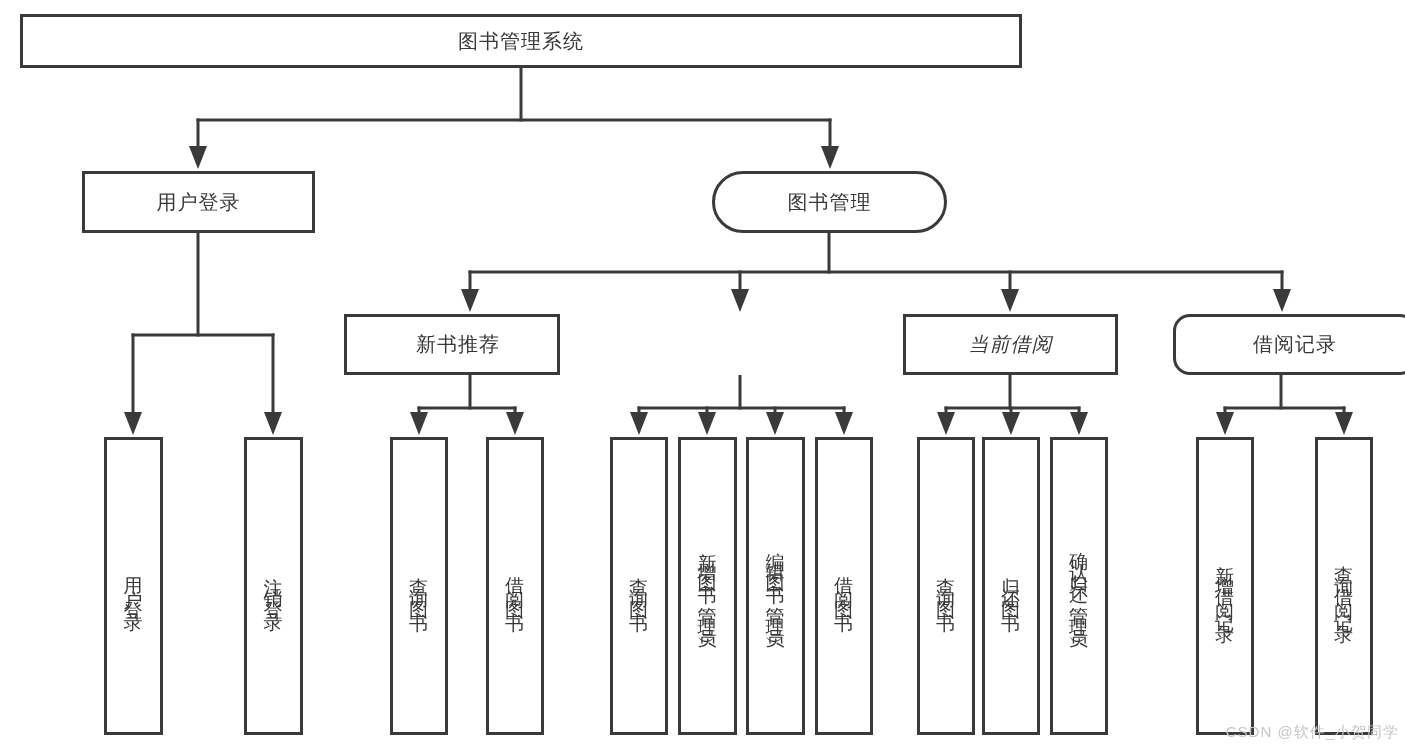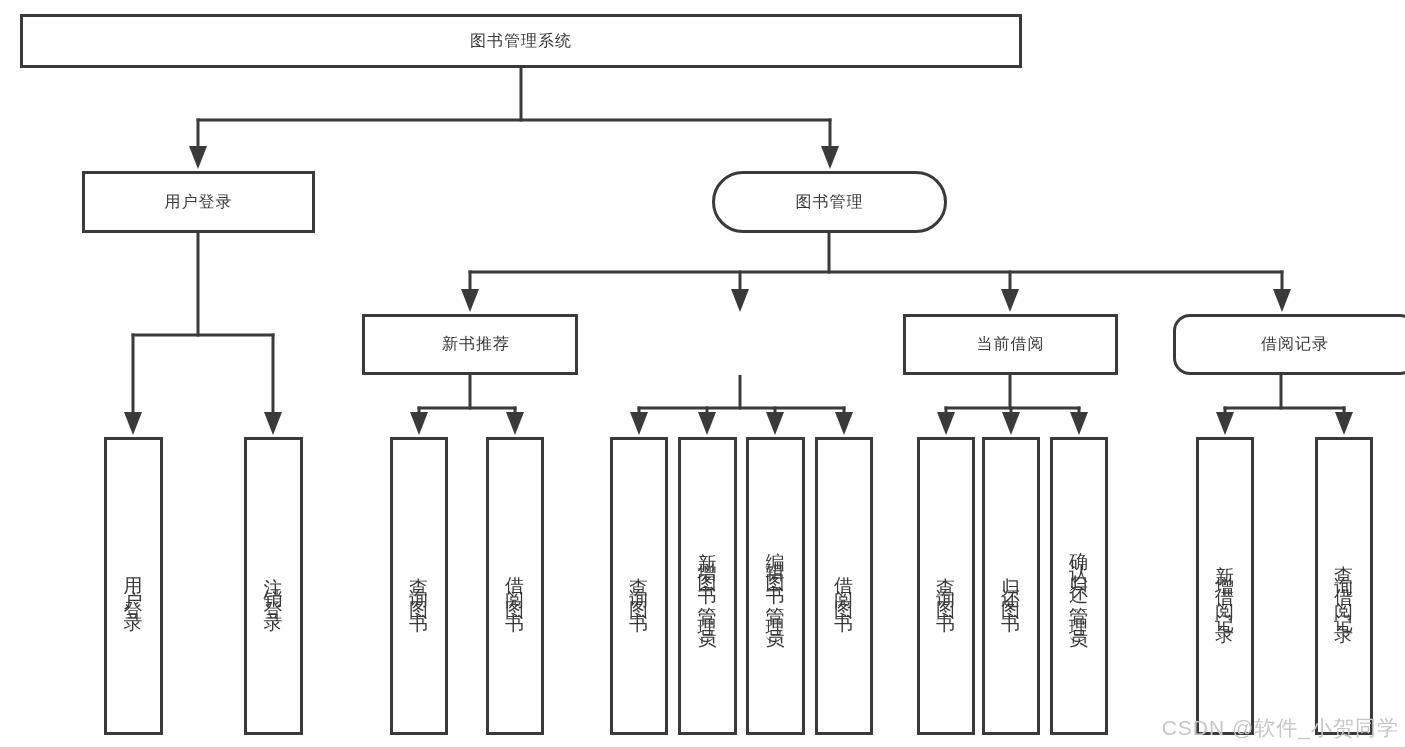--- a/index.html
+++ b/index.html
@@ -7,35 +7,35 @@
     --text:#383838;
     --wm:#c6c6c6;
   }
   *{margin:0;padding:0;box-sizing:border-box;}
   body{background:#ffffff;font-family:"Liberation Sans","DejaVu Sans",sans-serif;}
   .canvas{position:relative;width:1405px;height:747px;background:#ffffff;overflow:hidden;}
   .wires{position:absolute;left:0;top:0;width:1405px;height:747px;}
   .node{
     position:absolute;background:#ffffff;border:3px solid var(--line);
     display:flex;align-items:center;justify-content:center;
-    color:var(--text);font-size:16px;letter-spacing:1px;
+    color:var(--text);font-size:20px;letter-spacing:1px;
   }
   .node.hlabel{font-weight:400;}
   .leaf{
     position:absolute;background:#ffffff;border:3px solid var(--line);
     display:flex;align-items:center;justify-content:center;
   }
   .vtext{
     writing-mode:vertical-rl;text-orientation:mixed;
     color:var(--text);font-size:19px;letter-spacing:12px;
     line-height:1;white-space:nowrap;
   }
   .watermark{
     position:absolute;right:6px;bottom:5px;
-    color:var(--wm);font-size:21px;letter-spacing:1px;z-index:5;
+    color:var(--wm);font-size:15px;letter-spacing:1px;z-index:5;
   }
 </style>
 </head>
 <body>
 
 <div class="canvas">
 
   <svg class="wires" viewBox="0 0 1405 747" xmlns="http://www.w3.org/2000/svg">
     <g stroke="#3a3a3a" stroke-width="3" fill="#3a3a3a">
 
@@ -118,24 +118,24 @@
     <span>图书管理系统</span>
   </div>
 
   <div class="node hlabel" style="left:82px;top:171px;width:233px;height:62px;">
     <span>用户登录</span>
   </div>
   <div class="node hlabel" style="left:712px;top:171px;width:235px;height:62px;border-radius:31px;">
     <span>图书管理</span>
   </div>
 
-  <div class="node hlabel" style="left:362px;top:314px;width:216px;height:61px;padding-left:12px;">
+  <div class="node hlabel" style="left:344px;top:314px;width:216px;height:61px;padding-left:12px;">
     <span>新书推荐</span>
   </div>
-  <div class="node hlabel" style="left:903px;top:314px;width:215px;height:61px;">
+  <div class="node hlabel" style="left:903px;top:314px;width:215px;height:61px;font-style:italic;">
     <span>当前借阅</span>
   </div>
   <div class="node hlabel" style="left:1173px;top:314px;width:244px;height:61px;border-radius:17px;">
     <span>借阅记录</span>
   </div>
 
   <div class="leaf" style="left:104px;top:437px;width:59px;height:298px;">
     <span class="vtext">用户登录</span>
   </div>
   <div class="leaf" style="left:244px;top:437px;width:59px;height:298px;">

